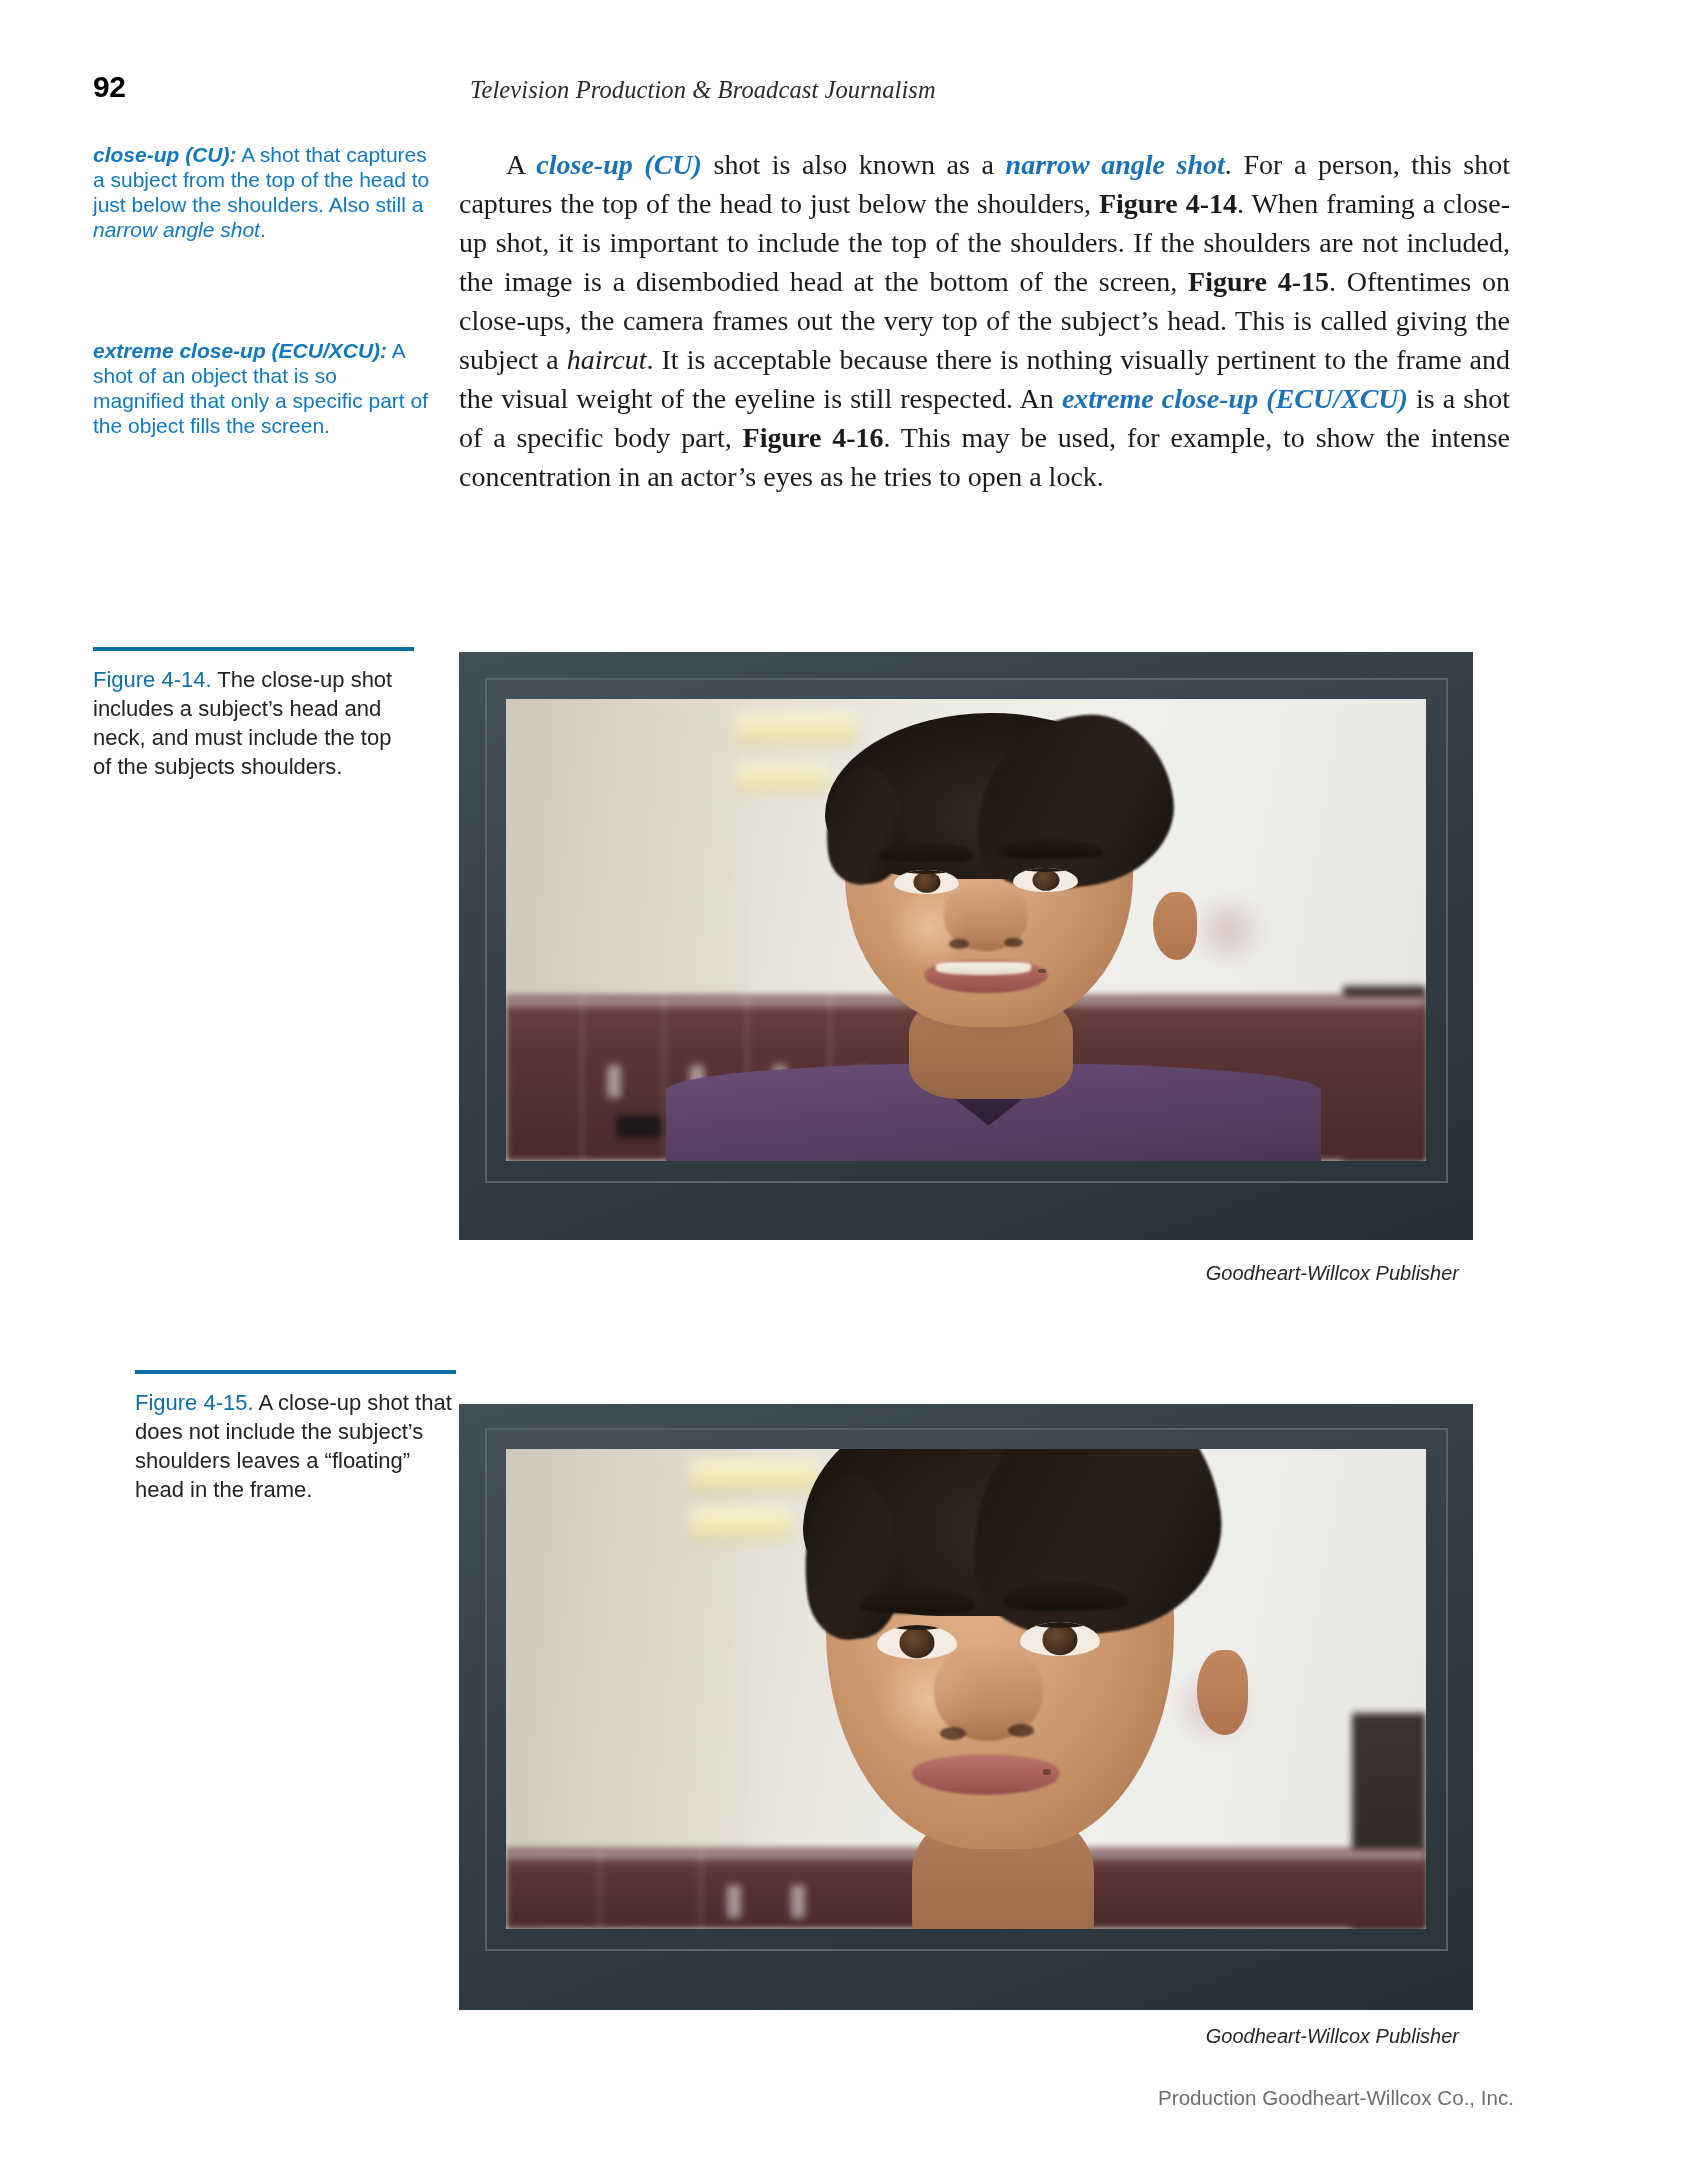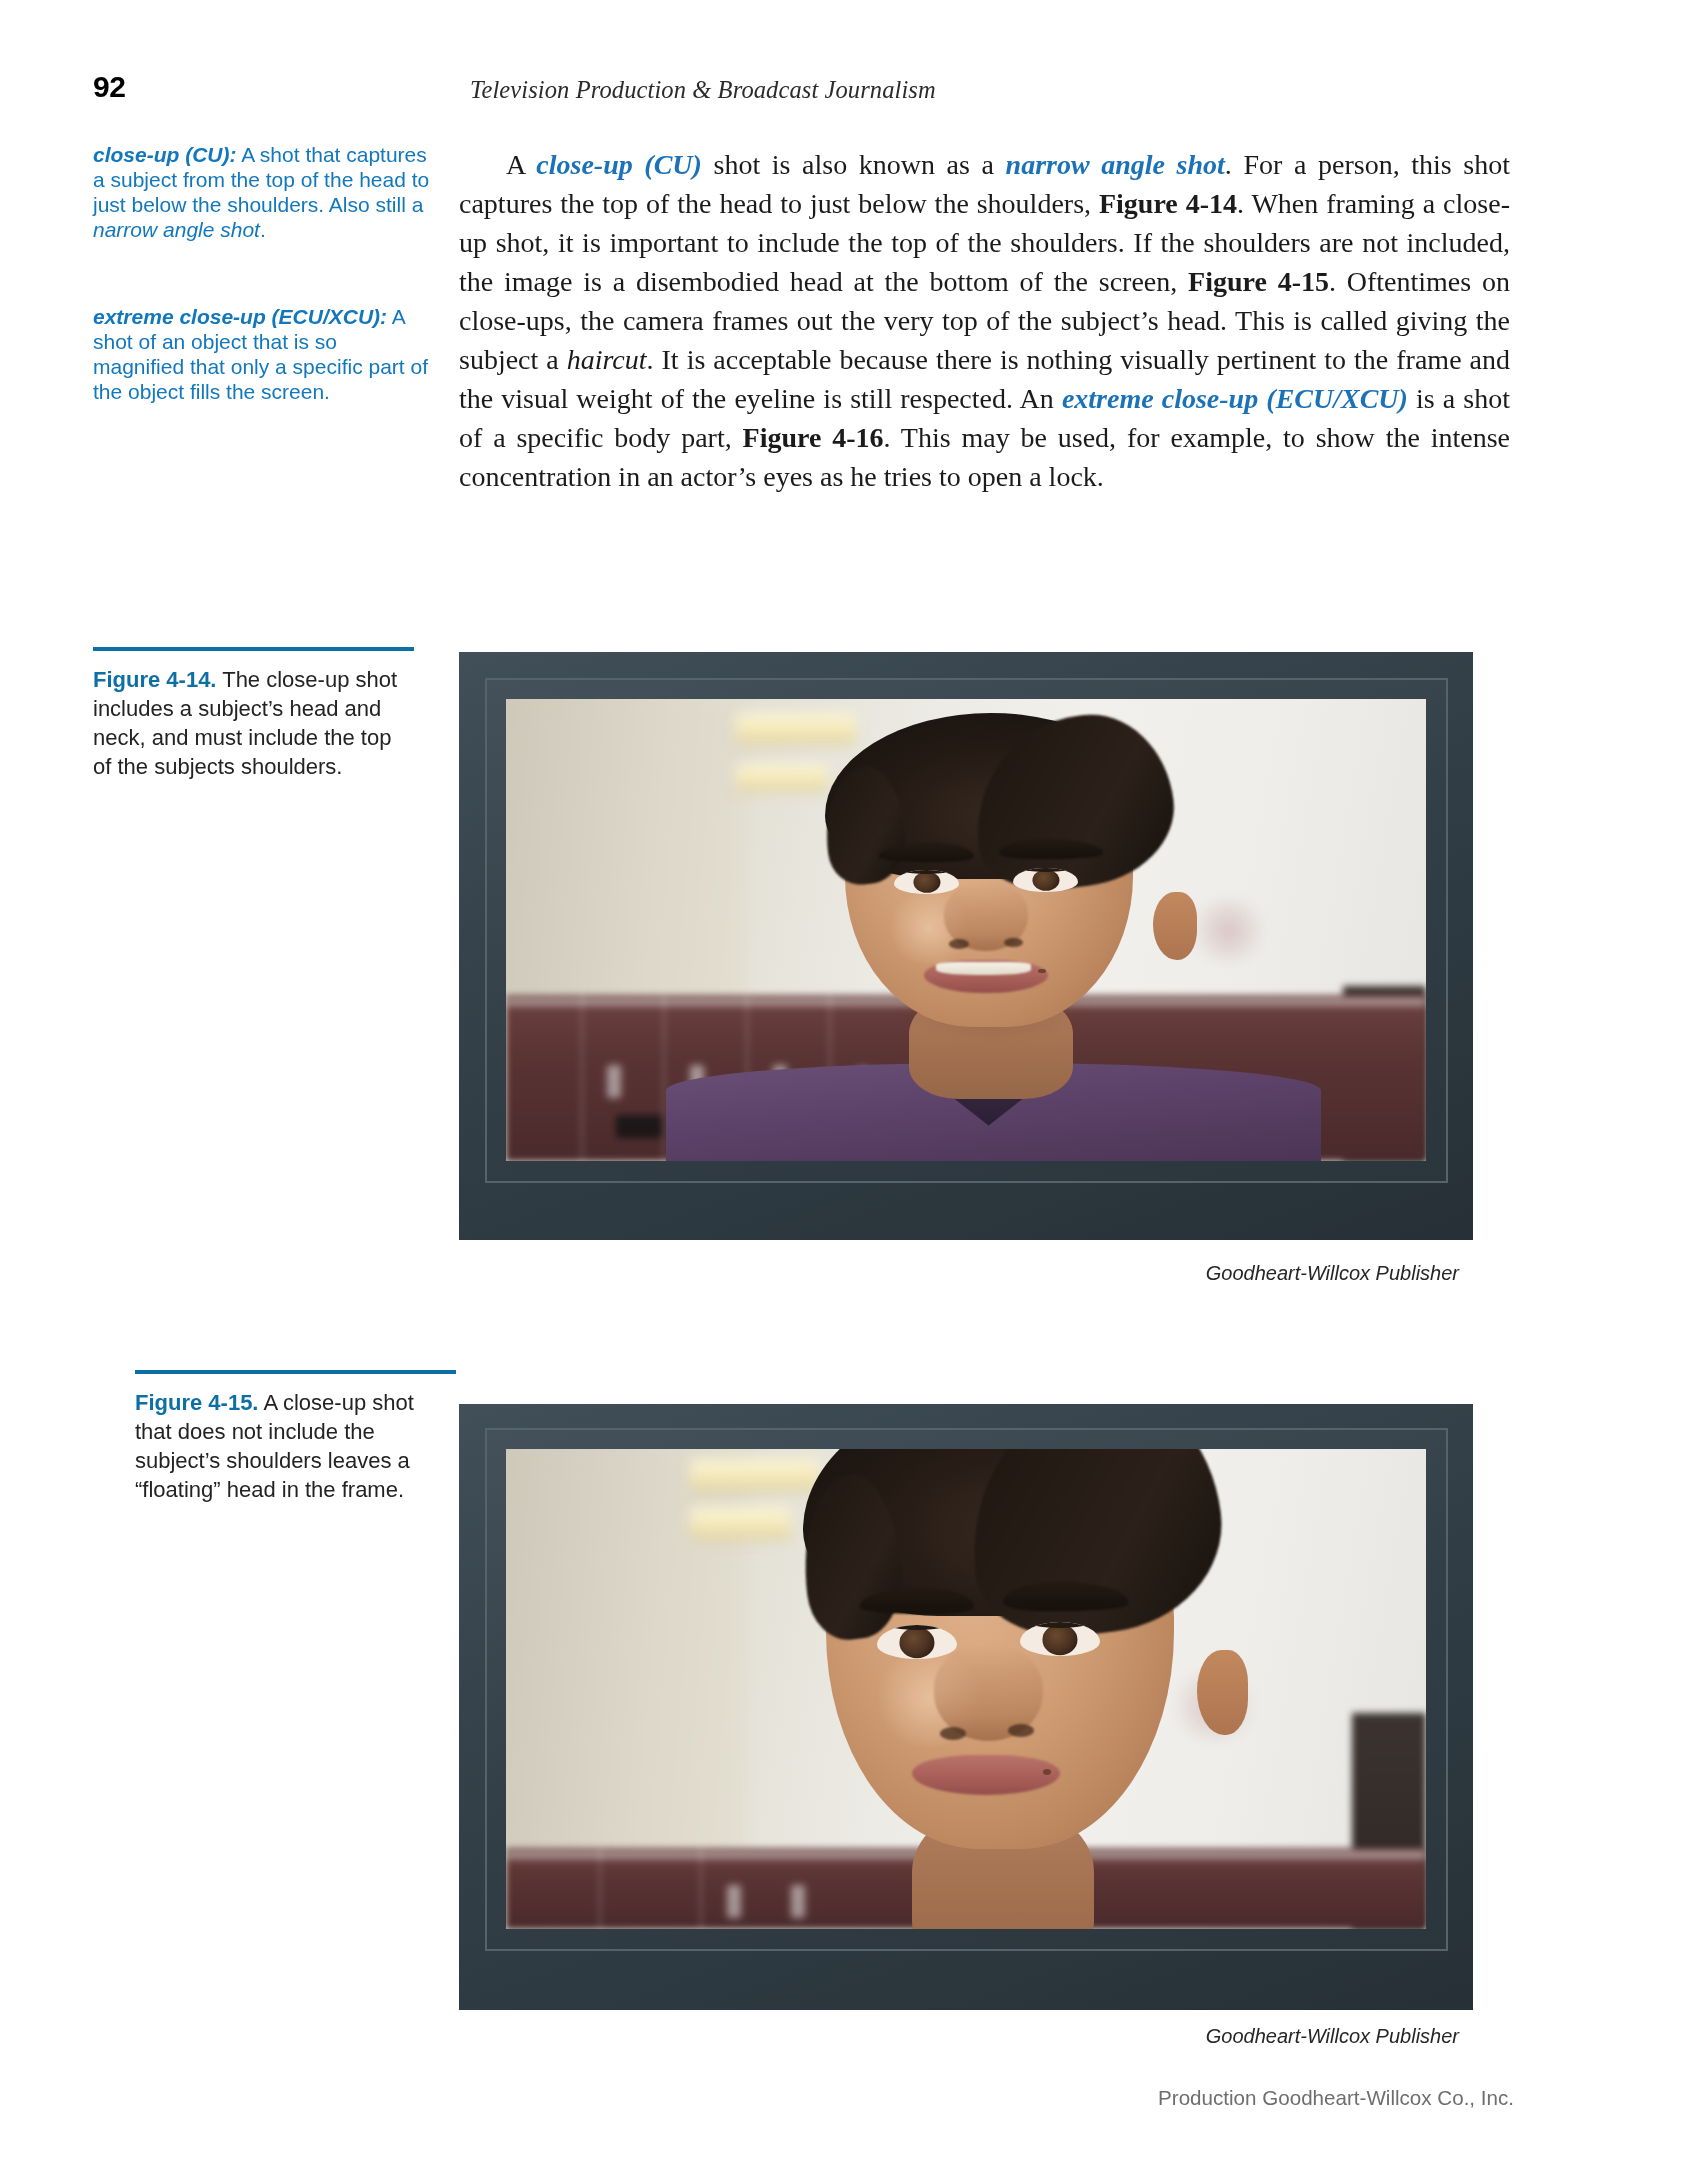--- a/index.html
+++ b/index.html
@@ -64,21 +64,21 @@
     color: #1278bd;
   }
   .deftext .term {
     font-weight: bold;
     font-style: italic;
   }
   .deftext .alt {
     font-style: italic;
   }
   .def-2 {
-    margin-top: 62px;
+    margin-top: 96px;
   }
 
   
   .body-col {
     position: absolute;
     left: 459px;
     top: 145px;
     width: 1051px;
   }
   .body-par {
@@ -117,21 +117,21 @@
   }
   .fig-caption p {
     margin: 0;
     font-family: "Liberation Sans", sans-serif;
     font-size: 22px;
     line-height: 29px;
     color: #232323;
   }
   .fig-caption .fignum {
     color: #0e6fa5;
-    font-weight: bold;
+    font-weight: normal;
   }
 
   #cap-414 { top: 647px; }
   #cap-415 { top: 1370px; margin-left: 42px; }
 
   
   .figure-wrap {
     position: absolute;
   }
   #fig-414 { left: 459px; top: 652px; width: 1014px; }

